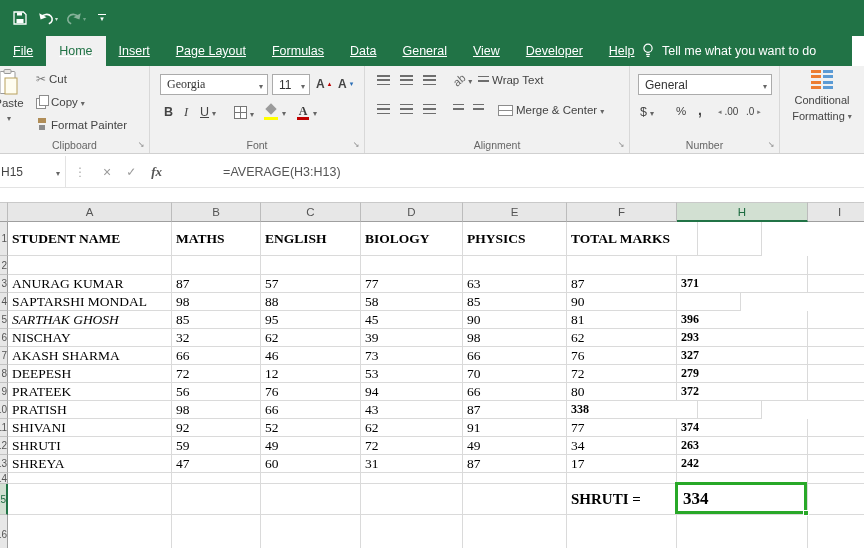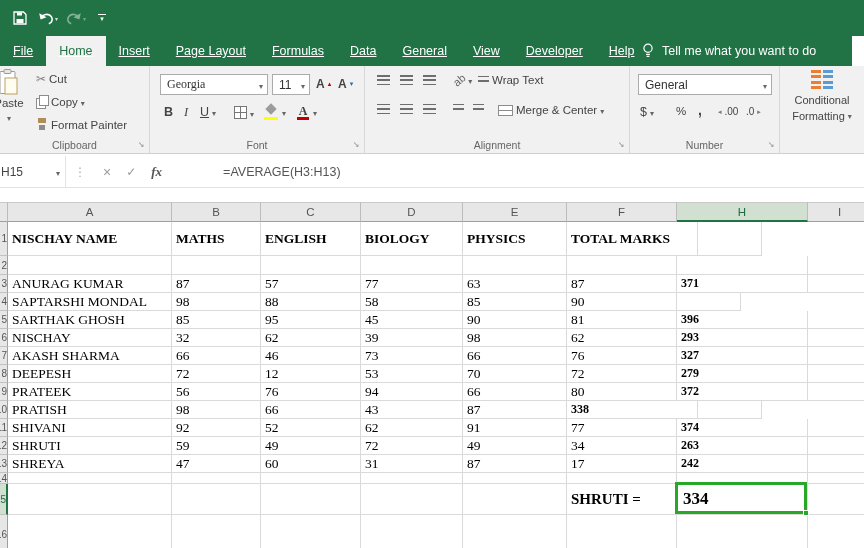--- a/index.html
+++ b/index.html
@@ -349,21 +349,21 @@
         <div class="gh" style="width: 89px;">B</div>
         <div class="gh" style="width: 100px;">C</div>
         <div class="gh" style="width: 102px;">D</div>
         <div class="gh" style="width: 104px;">E</div>
         <div class="gh" style="width: 110px;">F</div>
         <div class="gh sel" style="width: 131px;">H</div>
         <div class="gh" style="width: 64px;">I</div>
       </div>
       <div class="grow" style="height: 34px;">
         <div class="rh" style="width: 8px;">1</div>
-        <div class="gc bold" style="width: 164px;">NISCHAY NAME</div>
+        <div class="gc bold" style="width: 164px;">STUDENT NAME</div>
         <div class="gc bold" style="width: 89px;">MATHS</div>
         <div class="gc bold" style="width: 100px;">ENGLISH</div>
         <div class="gc bold" style="width: 102px;">BIOLOGY</div>
         <div class="gc bold" style="width: 104px;">PHYSICS</div>
         <div class="gc bold" style="width: 131px;">TOTAL MARKS</div>
         <div class="gc" style="width: 64px;"></div>
       </div>
       <div class="grow" style="height: 19px;">
         <div class="rh" style="width: 8px;">2</div>
         <div class="gc" style="width: 164px;"></div>
@@ -391,21 +391,21 @@
         <div class="gc" style="width: 164px;">SAPTARSHI MONDAL</div>
         <div class="gc" style="width: 89px;">98</div>
         <div class="gc" style="width: 100px;">88</div>
         <div class="gc" style="width: 102px;">58</div>
         <div class="gc" style="width: 104px;">85</div>
         <div class="gc" style="width: 110px;">90</div>
         <div class="gc" style="width: 64px;"></div>
       </div>
       <div class="grow" style="height: 18px;">
         <div class="rh" style="width: 8px;">5</div>
-        <div class="gc" style="width: 164px;">SARTHAK GHOSH</div>
+        <div class="gc" style="width: 164px; font-style: italic;">SARTHAK GHOSH</div>
         <div class="gc" style="width: 89px;">85</div>
         <div class="gc" style="width: 100px;">95</div>
         <div class="gc" style="width: 102px;">45</div>
         <div class="gc" style="width: 104px;">90</div>
         <div class="gc" style="width: 110px;">81</div>
         <div class="gc bold total" style="width: 131px;">396</div>
         <div class="gc" style="width: 64px;"></div>
       </div>
       <div class="grow" style="height: 18px;">
         <div class="rh" style="width: 8px;">6</div>

